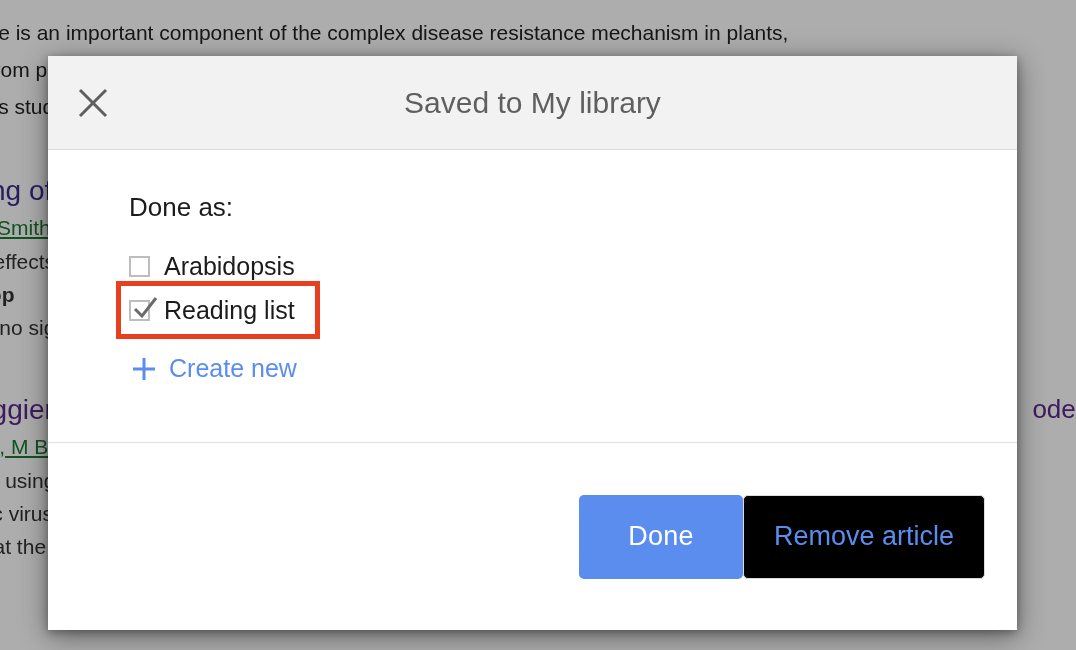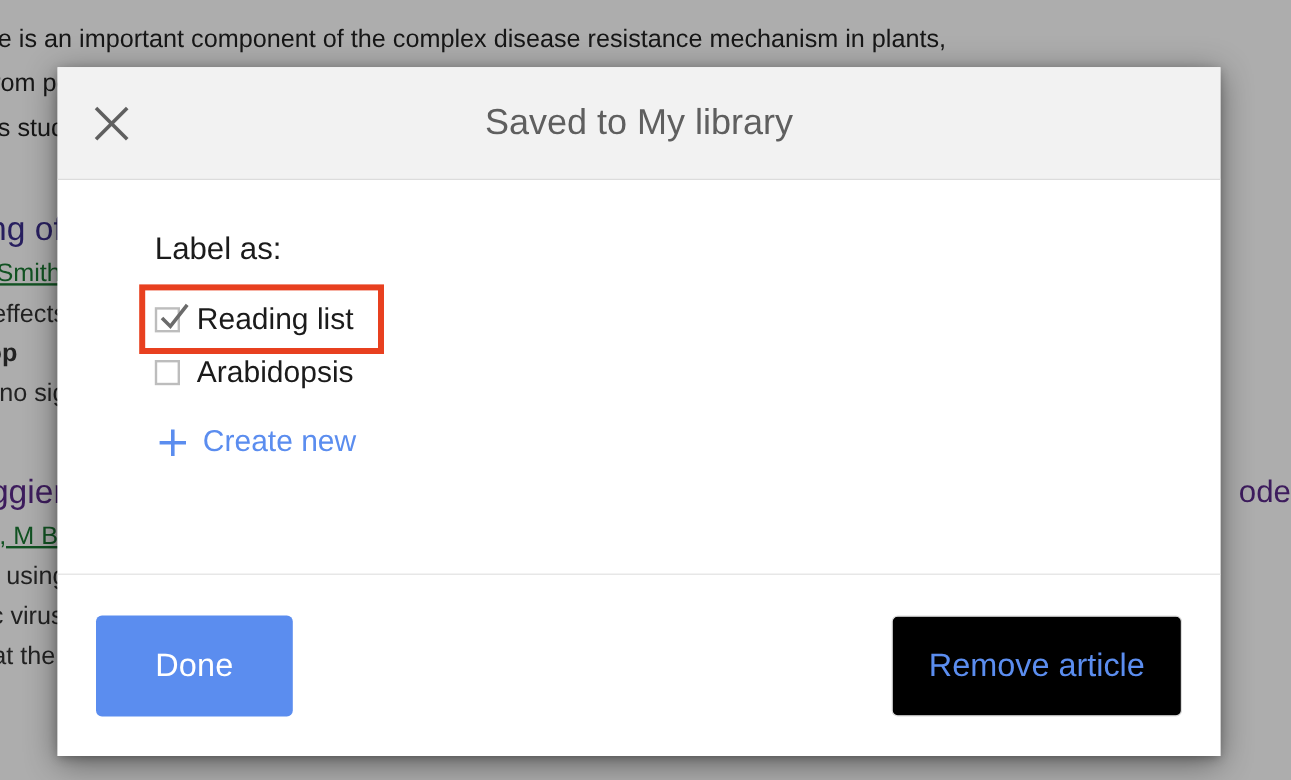--- a/index.html
+++ b/index.html
@@ -190,25 +190,25 @@
   }
   .create-new-text {
     font-size: 25px;
     color: #5b8def;
     line-height: 28px;
     white-space: nowrap;
   }
 
   .modal-footer {
     flex: 0 0 auto;
-    height: 152px;
+    height: 188px;
     border-top: 1px solid #e2e2e2;
     display: flex;
     align-items: center;
-    justify-content: space-between;
+    justify-content: flex-end;
     padding: 0 32px;
     background: #ffffff;
     box-sizing: border-box;
   }
   .btn-done {
     background: #5b8def;
     color: #ffffff;
     border: none;
     border-radius: 5px;
     font-size: 27px;
@@ -276,38 +276,38 @@
     <div class="close-btn">
       <svg width="34" height="34" viewBox="0 0 34 34" aria-hidden="true">
         <line x1="4" y1="4" x2="30" y2="30" stroke="#5f5f5f" stroke-width="3"></line>
         <line x1="30" y1="4" x2="4" y2="30" stroke="#5f5f5f" stroke-width="3"></line>
       </svg>
     </div>
     <div class="modal-title">Saved to My library</div>
   </div>
 
   <div class="modal-body">
-    <div class="label-as">Label as:</div>
+    <div class="label-as">Done as:</div>
 
     <div class="label-list">
+
+      <div class="label-row">
+        <span class="checkbox"></span>
+        <span class="label-text">Arabidopsis</span>
+      </div>
 
       <div class="label-row highlighted">
         <span class="checkbox">
           <svg class="tick" viewBox="0 0 30 30" aria-hidden="true">
             <polyline points="5,16 12,23 26,5" fill="none" stroke="#6b6b6b" stroke-width="3"></polyline>
           </svg>
         </span>
         <span class="label-text">Reading list</span>
       </div>
 
-      <div class="label-row">
-        <span class="checkbox"></span>
-        <span class="label-text">Arabidopsis</span>
-      </div>
-
     </div>
 
     <div class="create-new">
       <span class="plus-icon">
         <svg width="30" height="30" viewBox="0 0 30 30" aria-hidden="true">
           <line x1="15" y1="4" x2="15" y2="26" stroke="#5b8def" stroke-width="3"></line>
           <line x1="4" y1="15" x2="26" y2="15" stroke="#5b8def" stroke-width="3"></line>
         </svg>
       </span>
       <span class="create-new-text">Create new</span>

